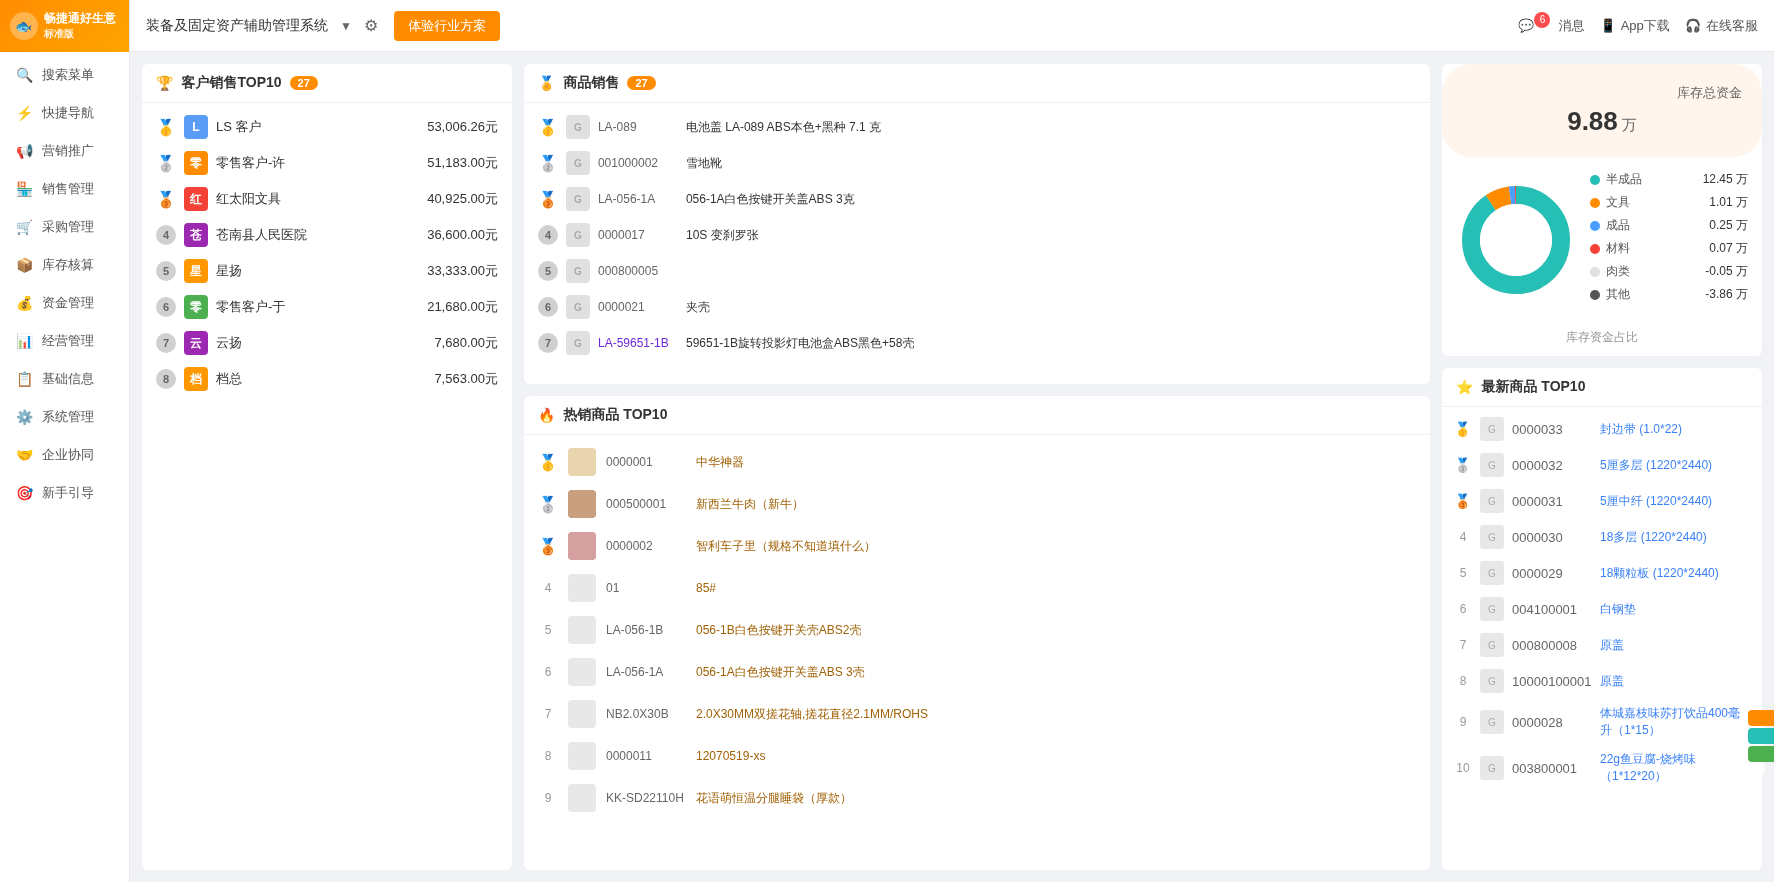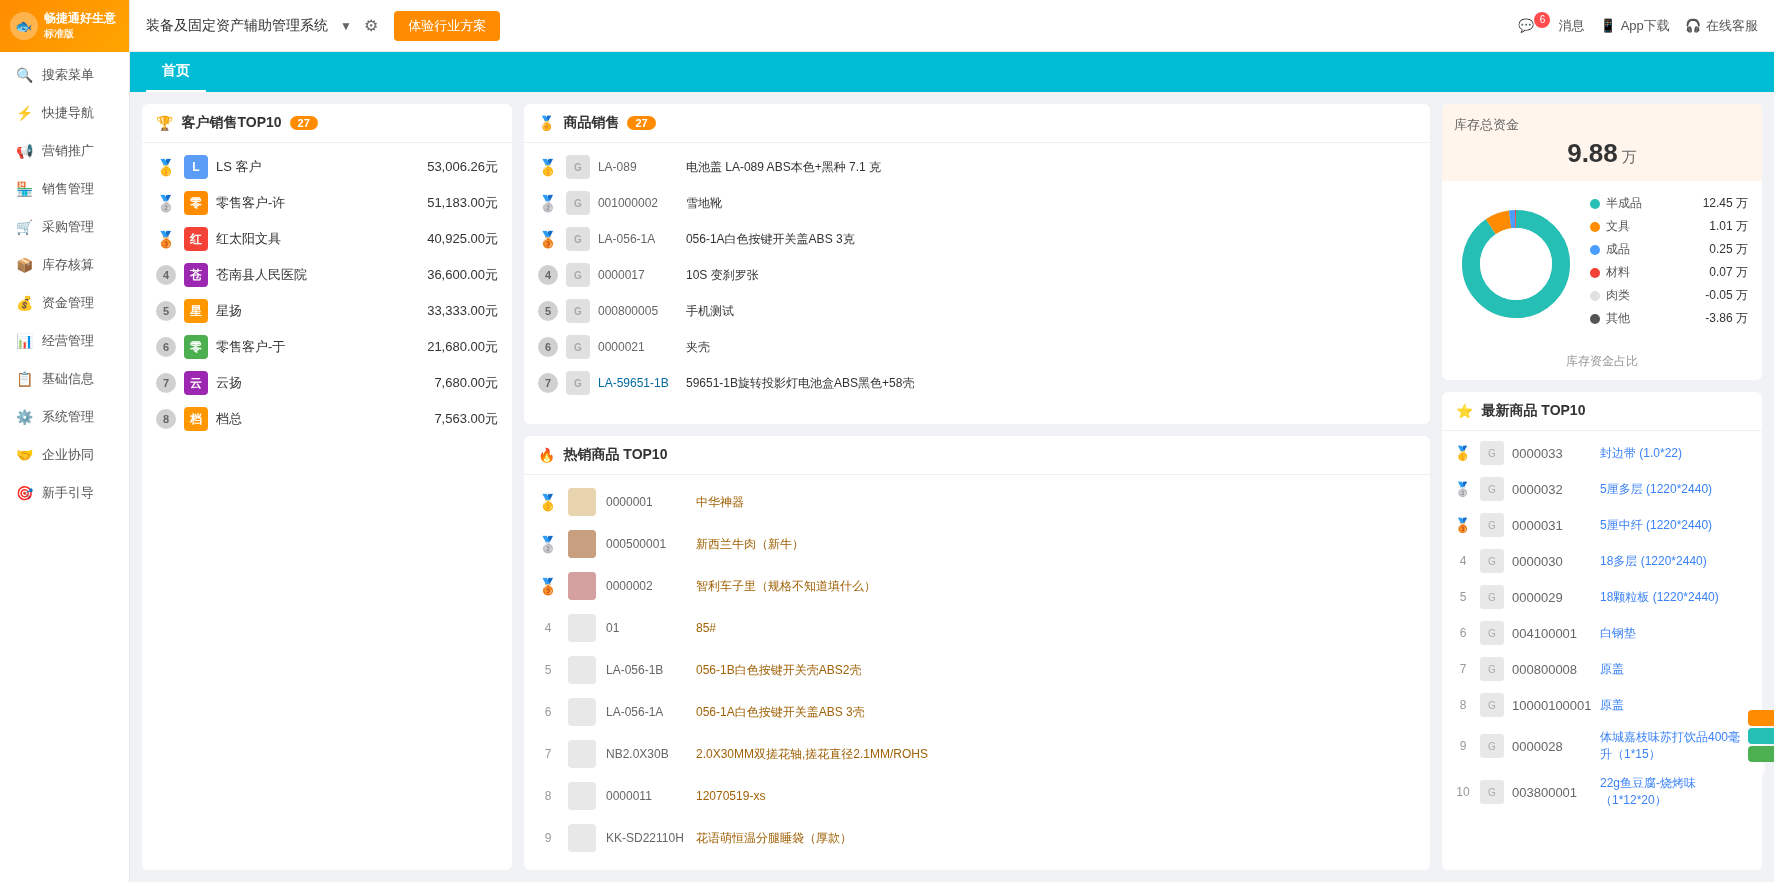--- a/index.html
+++ b/index.html
@@ -178,22 +178,23 @@
       display: flex; align-items: center; justify-content: center;
       flex-shrink: 0;
       overflow: hidden;
     }
     .product-code { color: #666; font-size: 12px; width: 80px; flex-shrink: 0; }
     .product-name { flex: 1; color: #a16207; font-size: 12px; }
 
     
     .inventory-total {
       background: #fff5ec;
-      padding: 12px;
-      text-align: left;
+      padding: 20px;
+      text-align: right;
+      border-radius: 29px;
     }
     .inventory-total-label { font-size: 13px; color: #666; margin-bottom: 4px; }
 
     .inventory-chart-area {
       padding: 14px;
       display: flex;
       align-items: center;
       gap: 14px;
     }
 
@@ -348,23 +349,20 @@
         <span>📱</span>
         <span>App下载</span>
       </div>
       <div class="topbar-right-item">
         <span>🎧</span>
         <span>在线客服</span>
       </div>
     </div>
   </div>
 
-  <div class="tab-bar">
-    <div class="tab-item">首页</div>
-  </div>
 
   <div class="content">
 
     <div class="left-panel">
       <div class="card" style="flex:1;overflow:hidden;display:flex;flex-direction:column;">
         <div class="card-header">
           <span>🏆</span>
           <span>客户销售TOP10</span>
           <span class="count-badge">27</span>
         </div>
@@ -452,32 +450,31 @@
             <div class="rank-item">
     <span class="rank-num normal">4</span>
     <div class="rank-avatar" style="background:#e0e0e0;color:#aaa;font-size:10px;">G</div>
     <span style="color:#666;font-size:12px;width:80px;flex-shrink:0;">0000017</span>
     <span style="flex:1;color:#333;font-size:12px;">10S 变刹罗张</span>
   </div>
             <div class="rank-item">
     <span class="rank-num normal">5</span>
     <div class="rank-avatar" style="background:#e0e0e0;color:#aaa;font-size:10px;">G</div>
     <span style="color:#666;font-size:12px;width:80px;flex-shrink:0;">000800005</span>
-    <span style="flex:1;color:#333;font-size:12px;">手机测试</span>
   </div>
             <div class="rank-item">
     <span class="rank-num normal">6</span>
     <div class="rank-avatar" style="background:#e0e0e0;color:#aaa;font-size:10px;">G</div>
     <span style="color:#666;font-size:12px;width:80px;flex-shrink:0;">0000021</span>
     <span style="flex:1;color:#333;font-size:12px;">夹壳</span>
   </div>
             <div class="rank-item">
     <span class="rank-num normal">7</span>
     <div class="rank-avatar" style="background:#e0e0e0;color:#aaa;font-size:10px;">G</div>
-    <span style="color:#0369a1;font-size:12px;width:80px;flex-shrink:0;">LA-59651-1B</span>
+    <span style="color:#6d28d9;font-size:12px;width:80px;flex-shrink:0;">LA-59651-1B</span>
     <span style="flex:1;color:#333;font-size:12px;">59651-1B旋转投影灯电池盒ABS黑色+58壳</span>
   </div>
           </div>
       </div>
 
       <div class="card" style="flex:1;display:flex;flex-direction:column;overflow:hidden;">
         <div class="card-header">
           <span>🔥</span>
           <span>热销商品 TOP10</span>
         </div>

